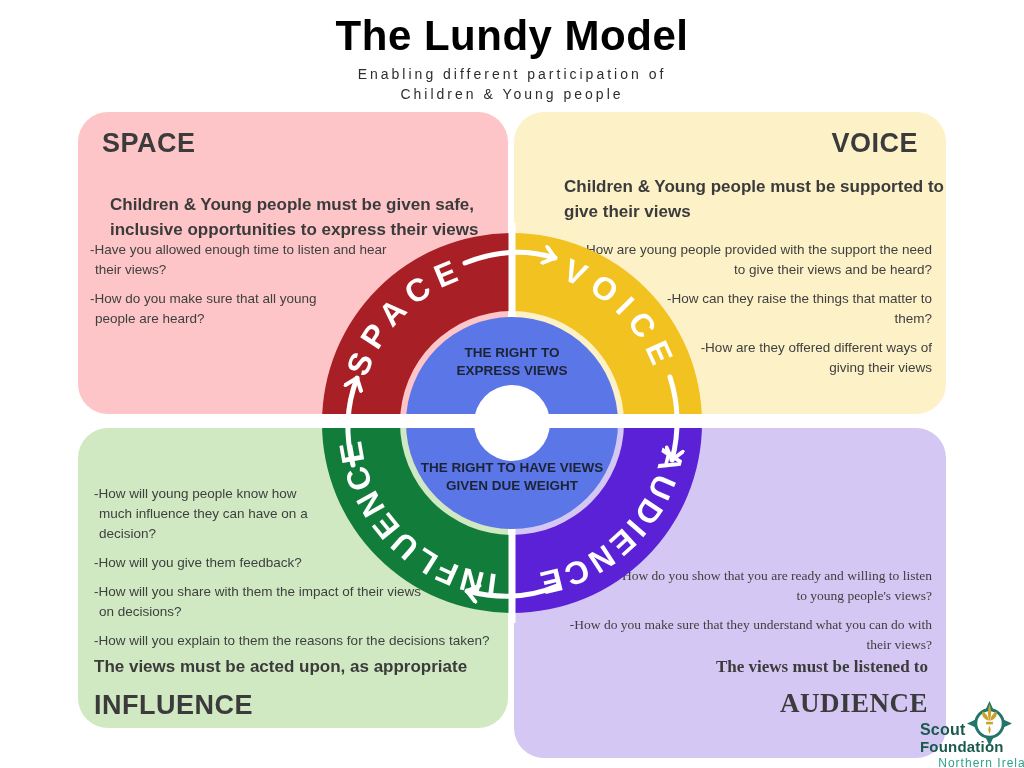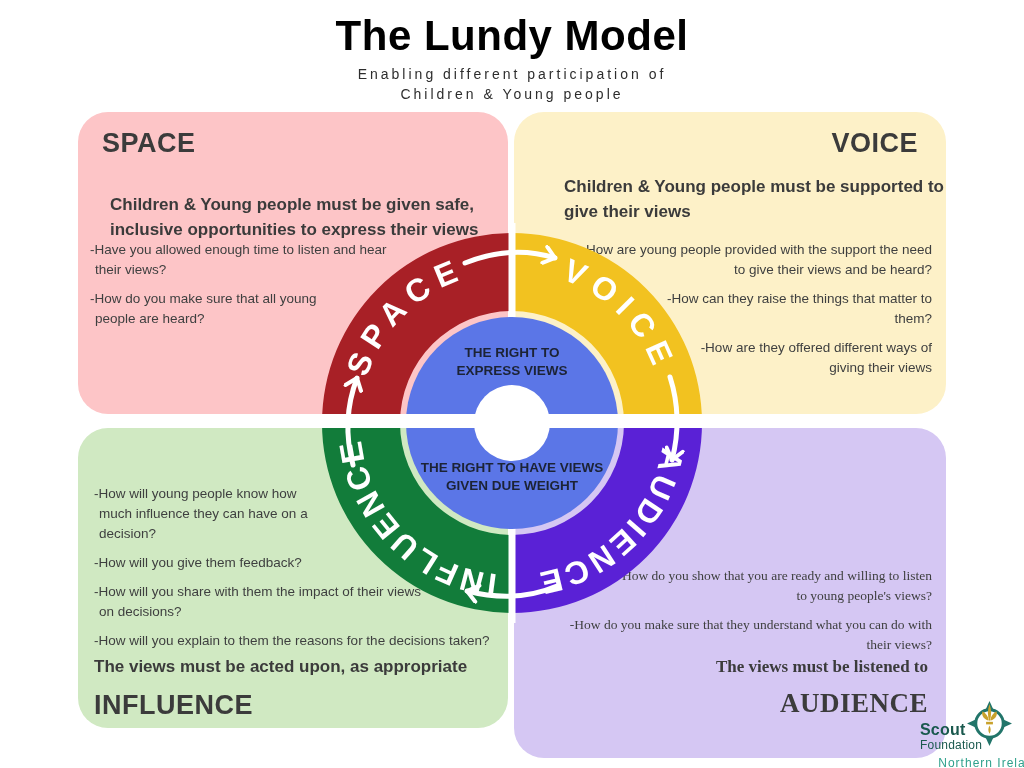--- a/index.html
+++ b/index.html
@@ -40,21 +40,21 @@
   .card-influence .statement { left:16px; top:226px; width:404px; }
   .card-influence .qhead     { left:16px; top:262px; }
   
   .card-audience .questions { right:14px; top:138px; width:398px; }
   .card-audience .statement { right:18px; top:226px; width:400px; text-align:right; }
   .card-audience .qhead     { right:18px; top:260px; }
   .ring-svg { position:absolute; left:312px; top:223px; }
   .logo { position:absolute; left:893px; top:697px; width:130px; height:70px;margin-left:22px; }
   .logo-compass { position:absolute; left:51px; top:3px; }
   .logo-line1 { position:absolute; left:5px; top:24px; font-size:16px; font-weight:800; letter-spacing:.2px; }
-  .logo-line2 { position:absolute; left:5px; top:41px; font-size:12px; font-weight:400; letter-spacing:.2px; }
+  .logo-line2 { position:absolute; left:5px; top:41px; font-size:15px; font-weight:700; letter-spacing:.2px; }
   .logo-line3 { position:absolute; left:0px; top:59px; width:126px; text-align:right; font-size:12px; letter-spacing:1px; }
 </style>
 </head>
 <body>
 
 <div class="page-title">The Lundy Model</div>
 <div class="subtitle">
   <div>Enabling different participation of</div>
   <div>Children &amp; Young people</div>
 </div>

